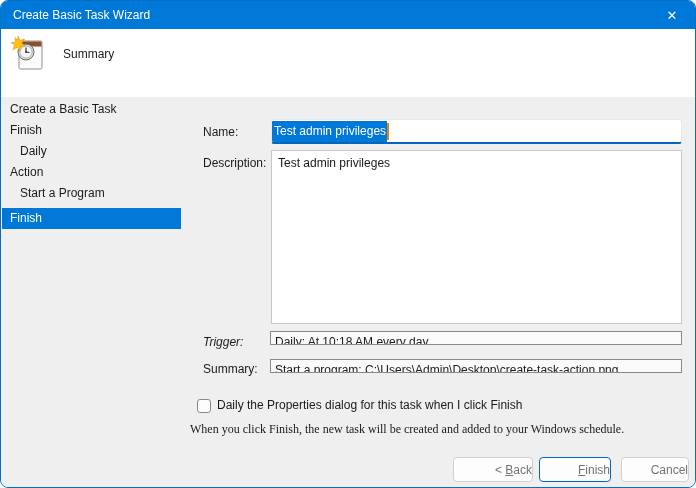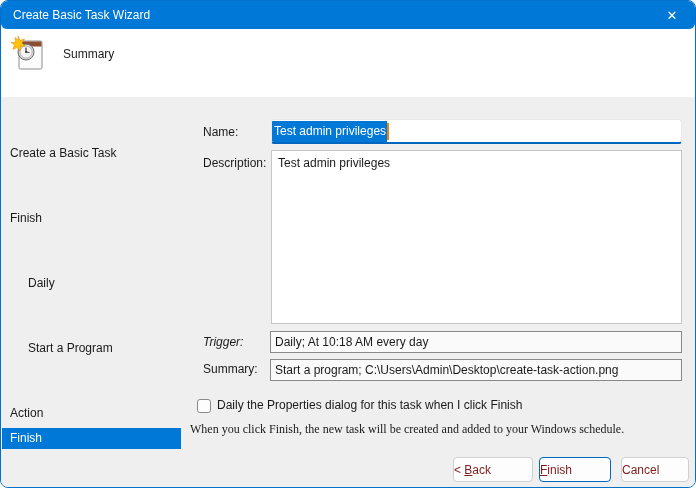--- a/index.html
+++ b/index.html
@@ -3,69 +3,69 @@
 <meta charset="utf-8">
 <style>
   * { margin:0; padding:0; box-sizing:border-box; }
   html,body { width:696px; height:488px; background:#fff; font-family:"Liberation Sans",sans-serif; }
   .window {
     position:absolute; left:0; top:0; width:696px; height:488px;
     border:1px solid #0070c9; border-radius:8px; overflow:hidden; background:#efefef;
   }
   .titlebar {
     position:absolute; left:0; top:0; width:100%; height:28px; background:#0078d7;
-    display:flex; align-items:center; color:#fff; font-size:12px;border-radius:6px;
+    display:flex; align-items:center; color:#fff; font-size:12px;
   }
   .title { padding-left:12px; }
   .close-btn {
     position:absolute; right:0; top:0; width:46px; height:28px;
     display:flex; align-items:center; justify-content:center;
     color:#fff; font-size:13px; cursor:default;
   }
   .header {
     position:absolute; left:0; top:28px; width:100%; height:68px; background:#ffffff;
   }
   .header-icon { position:absolute; left:10px; top:7px; width:36px; height:38px; }
   .header-title { position:absolute; left:62px; top:18px; font-size:12px; color:#1a1a1a; }
   .body { position:absolute; left:0; top:96px; width:100%; height:392px; background:#efefef; }
 
   .nav { position:absolute; left:1px; top:2px; width:179px; }
-  .nav-item { height:21px; line-height:21px; font-size:12px; color:#1a1a1a; padding-left:8px;margin-top:44px; }
-  .nav-item.lvl2 { padding-left:26px; }
+  .nav-item { height:21px; line-height:21px; font-size:12px; color:#1a1a1a; padding-left:8px; }
+  .nav-item.lvl2 { padding-left:18px; }
   .nav-item.selected { background:#0078d7; color:#ffffff; margin-top:4px; }
 
   .lbl { position:absolute; font-size:12px; color:#1a1a1a; }
   .name-field {
     position:absolute; left:270px; top:22px; width:411px; height:25px;
     background:#ffffff; border:1px solid #e8e8e8; border-bottom:2px solid #0066bf;
     border-radius:3px; overflow:hidden; display:flex; align-items:center; font-size:12px;
   }
   .sel-text { background:#0078d7; color:#ffffff; padding:3px 1px 4px 2px; }
   .caret { display:inline-block; width:2px; height:17px; background:#e8820c; vertical-align:middle; }
   .desc-field {
     position:absolute; left:270px; top:53px; width:411px; height:174px;
     background:#ffffff; border:1px solid #c6c6c6; font-size:12px; color:#1a1a1a;
     padding:5px 6px; overflow:hidden;
   }
   .ro-box {
-    position:absolute; left:269px; width:412px; height:22px;
+    position:absolute; left:269px; width:412px; height:14px;
     background:#fafafa; border:1px solid #898989; font-size:12px; color:#1a1a1a;
     line-height:20px; padding-left:4px; white-space:nowrap; overflow:hidden;
   }
   .checkbox {
     position:absolute; left:196px; top:302px; width:14px; height:14px;
     background:#fdfdfd; border:1px solid #8a8a8a; border-radius:3px;
   }
   .chk-label { position:absolute; left:216px; top:301px; font-size:12px; color:#1a1a1a; }
   .info-text { position:absolute; left:189px; top:325px; font-size:12px; color:#1a1a1a;font-family:Liberation Serif, serif; }
 
   .btn {
     position:absolute; top:360px; height:25px; background:#fdfdfd;
-    border:1px solid #d0d0d0; border-radius:4px; font-size:12px; color:#7f1d1d;
-    font-family:"Liberation Sans",sans-serif; text-align:left; line-height:22px;
+    border:1px solid #d0d0d0; border-radius:4px; font-size:12px; color:#737373;
+    font-family:"Liberation Sans",sans-serif; text-align:right; line-height:22px;
   }
   .btn.default { border:1px solid #0067c0; }
   .btn .mn { text-decoration:underline; }
   .btn-back { left:452px; width:80px; }
   .btn-finish { left:538px; width:72px; }
   .btn-cancel { left:620px; width:68px; }
 </style>
 </head>
 <body>
 
@@ -91,22 +91,22 @@
     </svg>
     <span class="header-title">Summary</span>
   </div>
 
   <div class="body">
 
     <div class="nav">
       <div class="nav-item">Create a Basic Task</div>
       <div class="nav-item">Finish</div>
       <div class="nav-item lvl2">Daily</div>
+      <div class="nav-item">Action</div>
       <div class="nav-item lvl2">Start a Program</div>
-      <div class="nav-item">Action</div>
       <div class="nav-item selected">Finish</div>
     </div>
 
     <span class="lbl" style="left:202px; top:28px;">Name:</span>
     <div class="name-field">
       <span class="sel-text">Test admin privileges</span>
         <span class="caret"></span>
     </div>
 
     <span class="lbl" style="left:202px; top:59px;">Description:</span>

